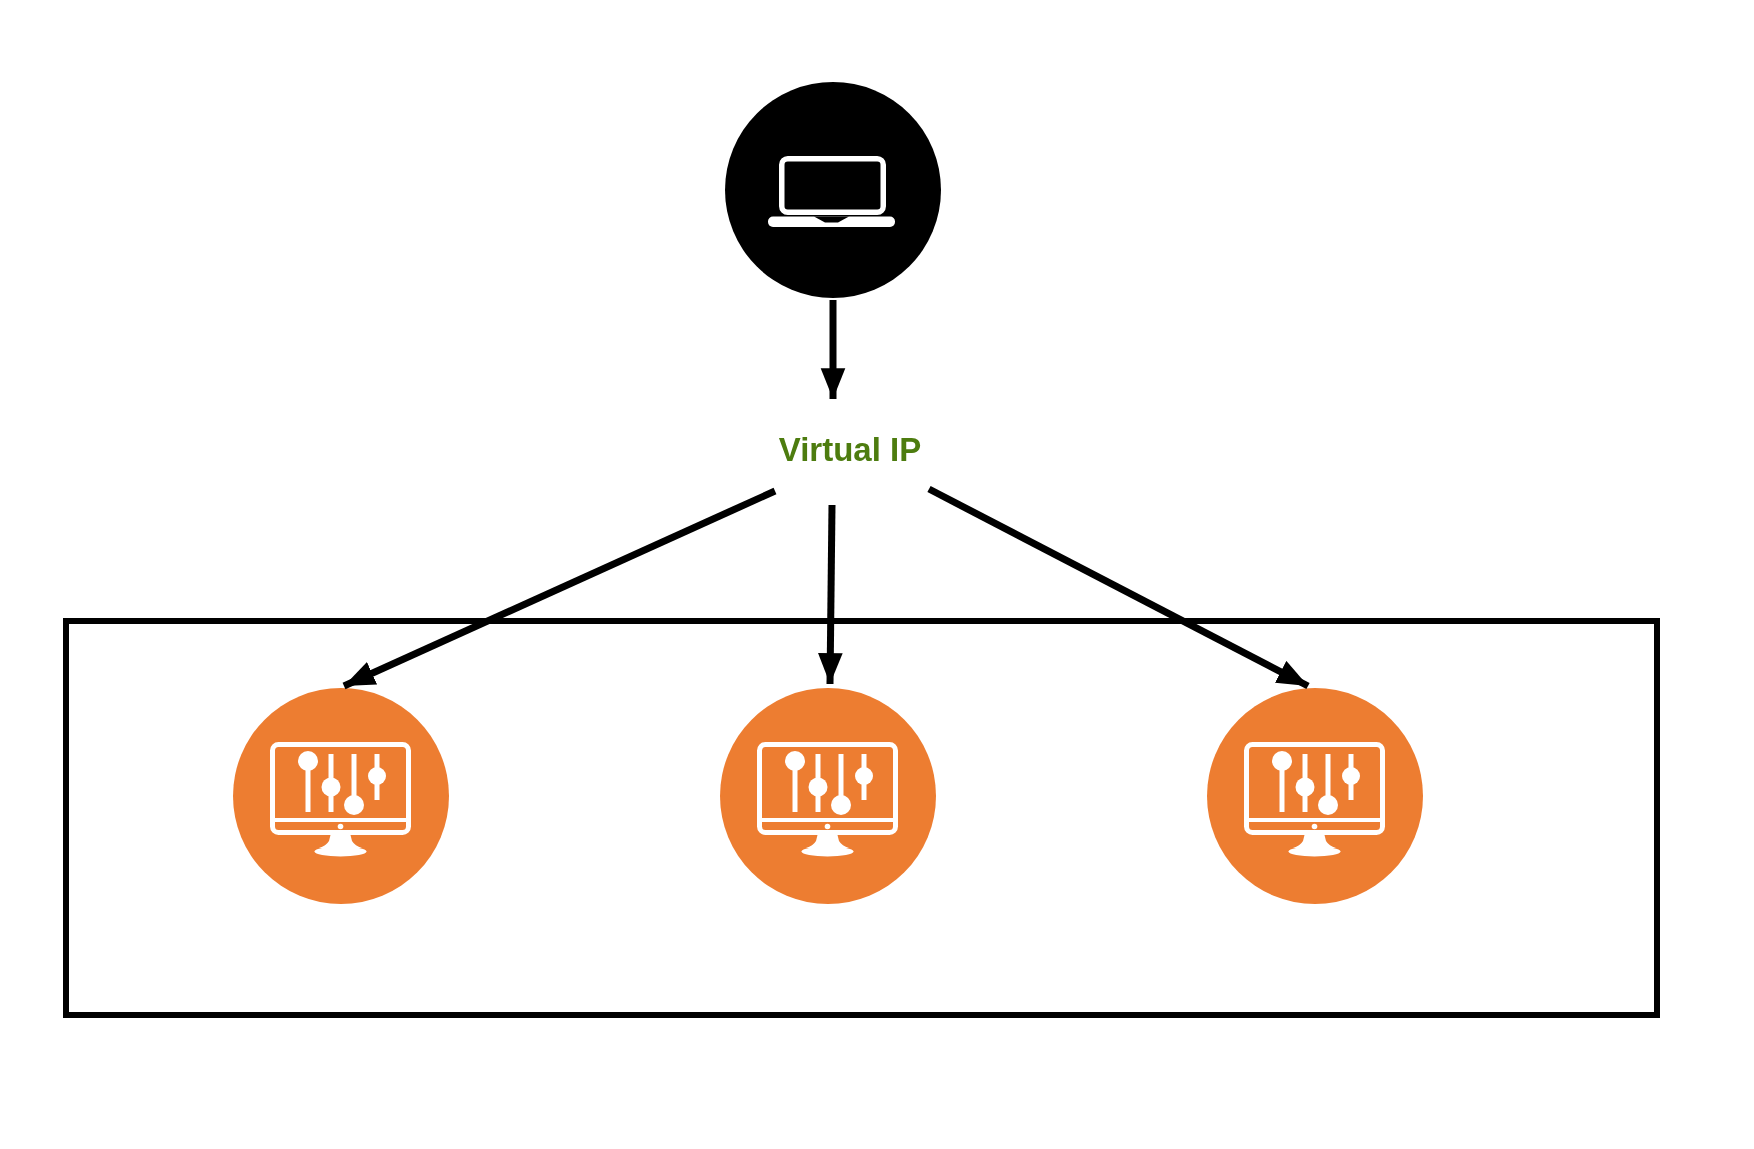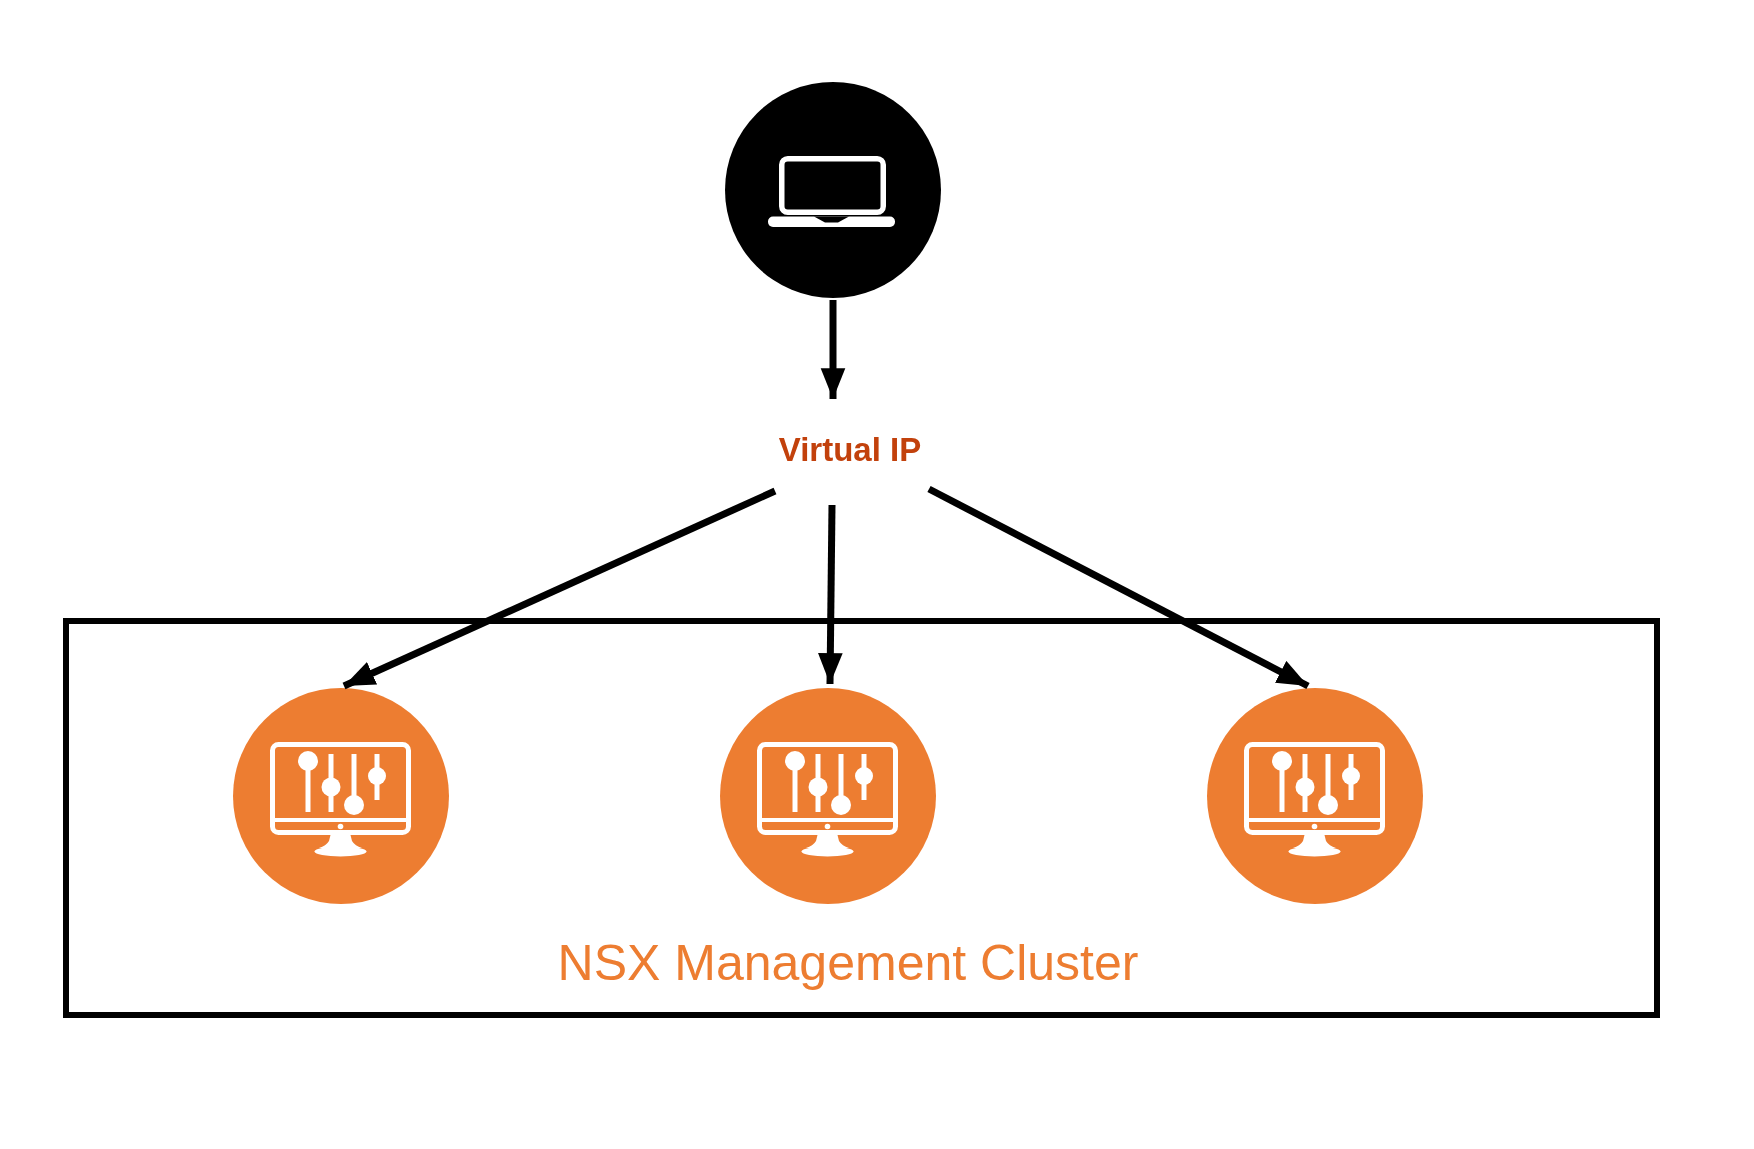--- a/index.html
+++ b/index.html
@@ -31,21 +31,21 @@
   .manager-node.m3{left:1207px;}
   .node svg{position:absolute;}
   .client-label{
     position:absolute;left:956px;top:146px;
     font-size:30px;line-height:42px;color:#111;
     white-space:nowrap;
   }
   .vip-label{
     position:absolute;left:850px;top:431px;
     transform:translateX(-50%);
-    font-size:33px;font-weight:bold;color:#c2410c;
+    font-size:33px;font-weight:bold;color:#4d7c0f;
     white-space:nowrap;
   }
   .cluster-box{
     position:absolute;left:63px;top:618px;
     width:1597px;height:400px;
     border:6px solid var(--border-black);
     box-sizing:border-box;
     background:transparent;
   }
   .cluster-label{
@@ -124,21 +124,20 @@
       <circle cx="61" cy="45" r="9.5" fill="#ffffff"></circle>
       <line x1="84" y1="12" x2="84" y2="66" stroke="#ffffff" stroke-width="5"></line>
       <circle cx="84" cy="63" r="10" fill="#ffffff"></circle>
       <line x1="107" y1="12" x2="107" y2="58" stroke="#ffffff" stroke-width="5"></line>
       <circle cx="107" cy="34" r="9" fill="#ffffff"></circle>
       <path d="M61,91 L80,91 L82,99 Q85,104 92,106 L49,106 Q56,104 59,99 Z" fill="#ffffff"></path>
       <ellipse cx="70.5" cy="109.5" rx="26" ry="5" fill="#ffffff"></ellipse>
     </svg>
   </div>
 
-  <div class="cluster-label">NSX Management Cluster</div>
 
   <svg class="arrows" width="1754" height="1149" viewBox="0 0 1754 1149">
     <defs>
       <marker id="ah" viewBox="0 0 10 8" refX="10" refY="4" markerWidth="4.4" markerHeight="3.6" orient="auto">
         <path d="M0,0 L10,4 L0,8 Z" fill="#000000"></path>
       </marker>
     </defs>
     <g stroke="#000000" stroke-width="7" fill="none">
       <line x1="833" y1="300" x2="833" y2="399" marker-end="url(#ah)"></line>
       <line x1="775" y1="491" x2="344" y2="686" marker-end="url(#ah)"></line>

